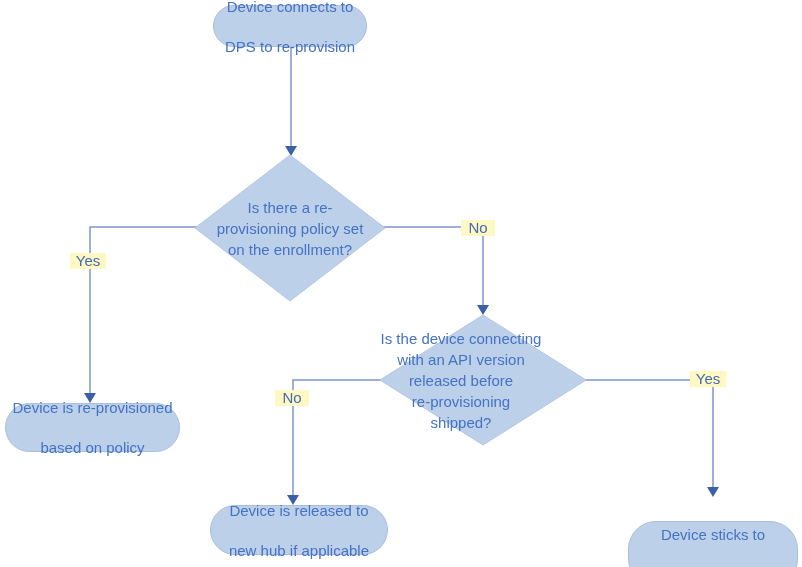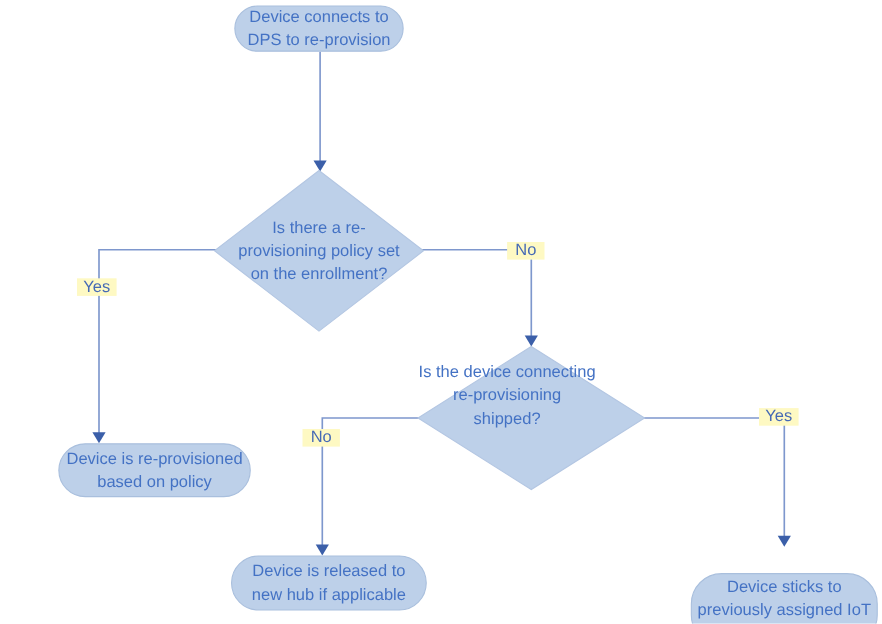--- a/index.html
+++ b/index.html
@@ -28,38 +28,39 @@
     align-items: center;
     justify-content: center;
     text-align: center;
     color: #4472c4;
     font-size: 15px;
     line-height: 21px;
   }
   .pill {
     background: #bdd0e9;
     border: 1px solid #a9bfdd;
+    gap: 19px;
   }
   .diamond-text {
     background: transparent;
   }
   .node span { display: block; white-space: nowrap; }
   .edge-label {
     position: absolute;
     background: #fef9c3;
     color: #4569b5;
     font-size: 15px;
     line-height: 16px;
     padding: 0 2px;
     text-align: center;
     white-space: nowrap;
   }
   
   #node-start            { left: 213px; top: 5px;   width: 154px; height: 42px; border-radius: 21px; }
-  #node-outcome-policy   { left: 5px;   top: 403px; width: 175px; height: 49px; border-radius: 25px; margin-left: 48px; }
+  #node-outcome-policy   { left: 5px;   top: 403px; width: 175px; height: 49px; border-radius: 25px; }
   #node-outcome-migrated { left: 210px; top: 505px; width: 178px; height: 50px; border-radius: 25px; }
   #node-outcome-sticks   { left: 628px; top: 497px; width: 170px; height: 66px; border-radius: 28px; margin-top: 24px; }
   #text-decision1        { left: 200px; top: 197px; width: 180px; }
   #text-decision2        { left: 368px; top: 328px; width: 186px; }
   #label-yes1 { left: 70px;  top: 253px; width: 32px; }
   #label-no1  { left: 461px; top: 220px; width: 30px; }
   #label-no2  { left: 275px; top: 390px; width: 30px; }
   #label-yes2 { left: 690px; top: 371px; width: 32px; }
 </style>
 </head>
@@ -107,32 +108,33 @@
     <span>based on policy</span>
   </div>
 
   <div class="node pill" id="node-outcome-migrated">
     <span>Device is released to</span>
     <span>new hub if applicable</span>
   </div>
 
   <div class="node pill" id="node-outcome-sticks">
     <span>Device sticks to</span>
-    <span>previously assigned IoT</span>
     <span>hub</span>
   </div>
 
   <div class="node diamond-text" id="text-decision1">
     <span>Is there a re-</span>
     <span>provisioning policy set</span>
     <span>on the enrollment?</span>
   </div>
 
   <div class="node diamond-text" id="text-decision2">
     <span>Is the device connecting</span>
+    <span>with an API version</span>
+    <span>released before</span>
     <span>re-provisioning</span>
     <span>shipped?</span>
   </div>
 
   <div class="edge-label" id="label-yes1">Yes</div>
   <div class="edge-label" id="label-no1">No</div>
   <div class="edge-label" id="label-no2">No</div>
   <div class="edge-label" id="label-yes2">Yes</div>
 
 </div>

